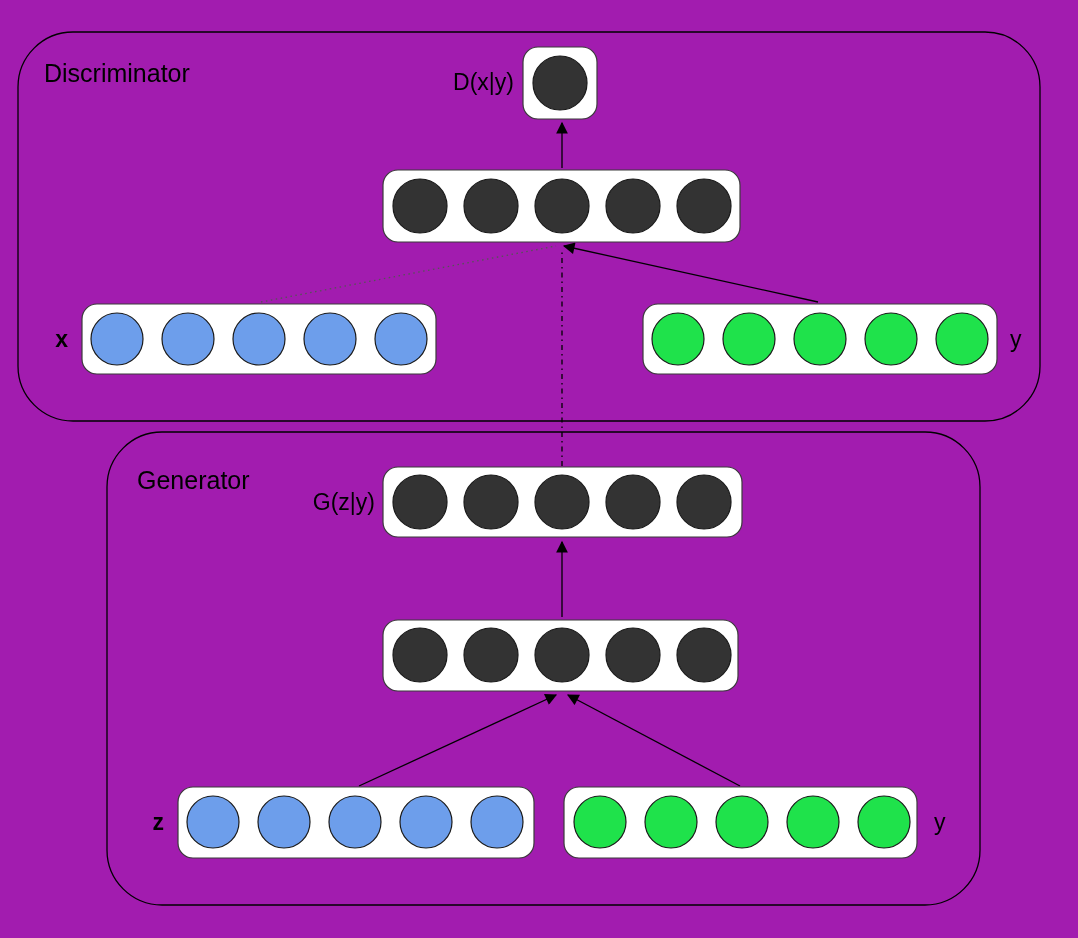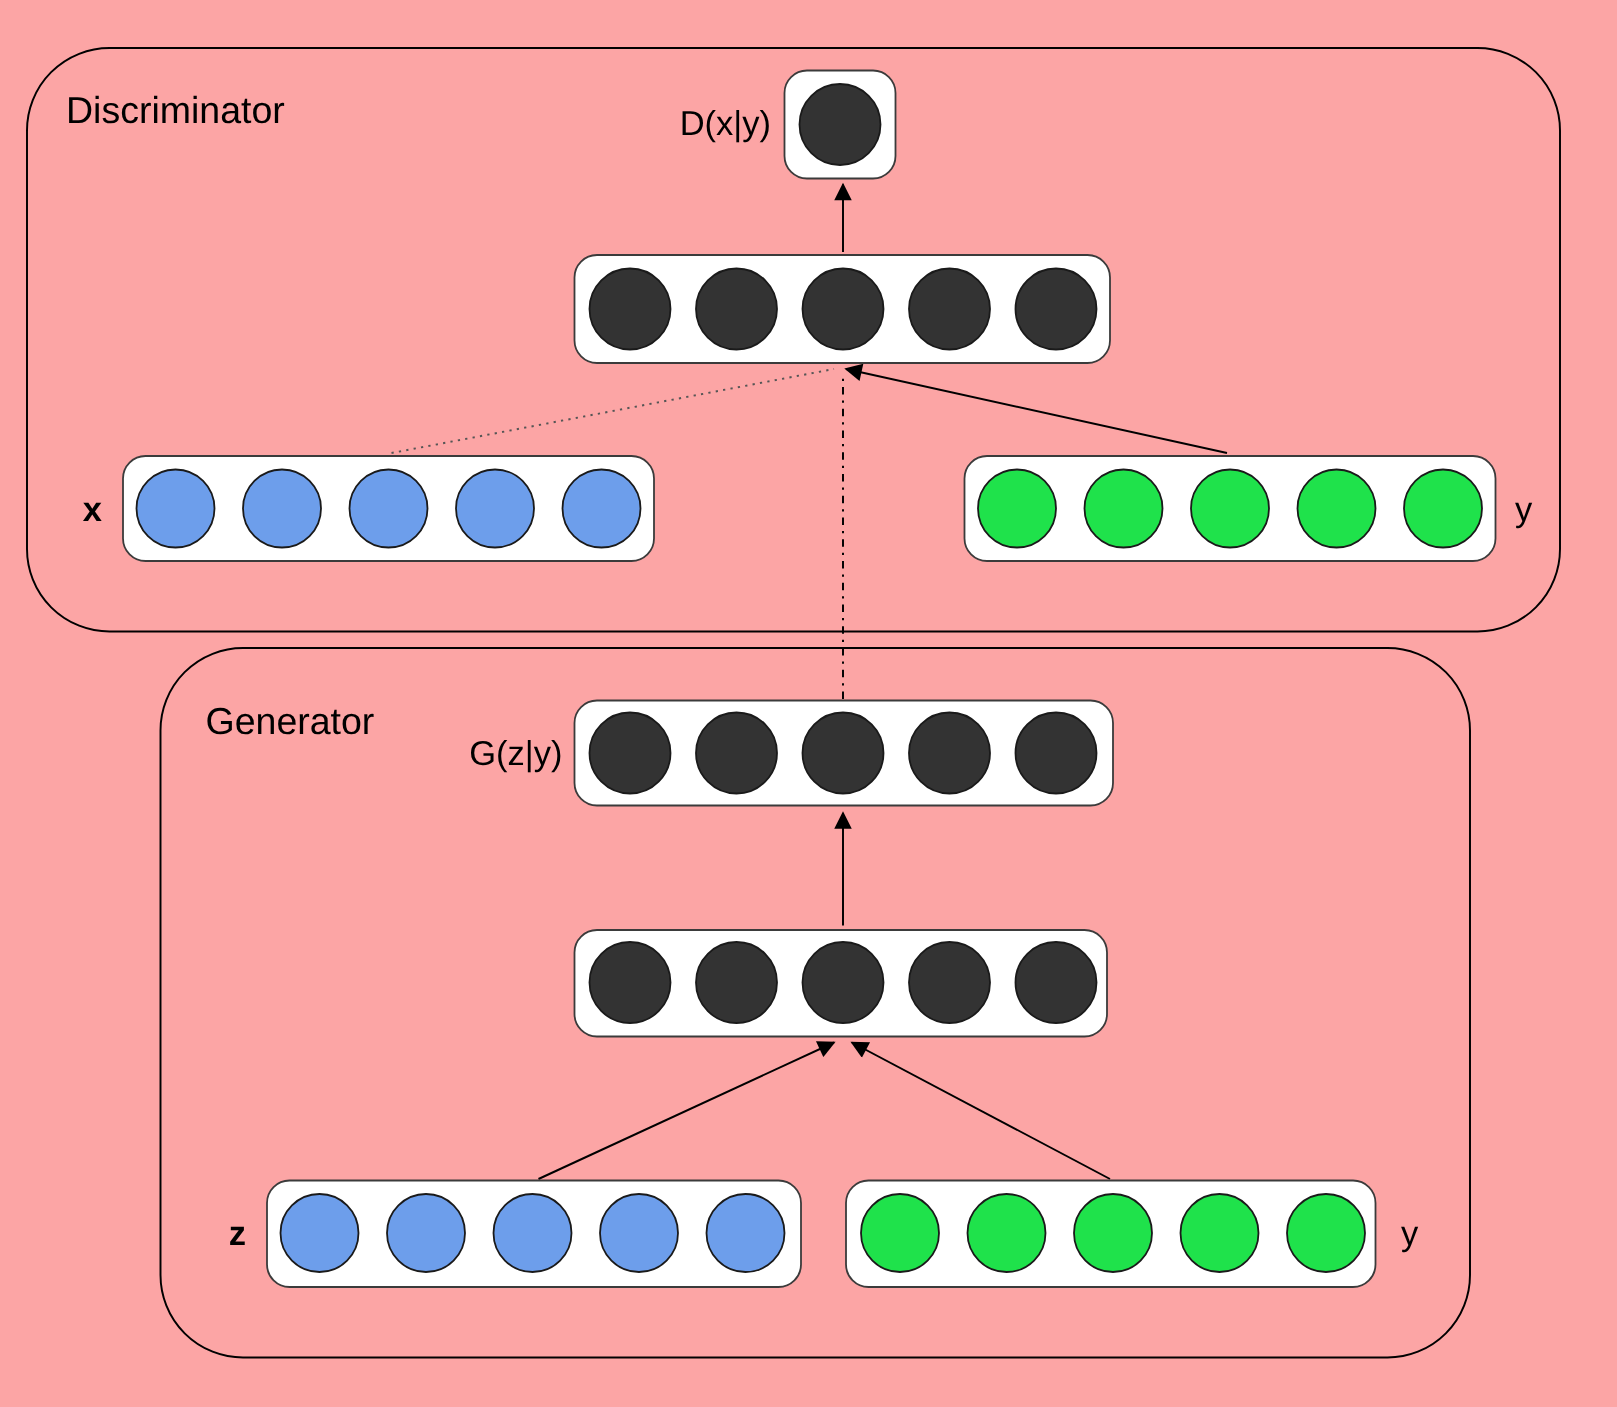--- a/index.html
+++ b/index.html
@@ -4,21 +4,21 @@
 <style>
   html, body {
     margin: 0;
     padding: 0;
     background: #ffffff;
   }
   .stage {
     position: relative;
     width: 1078px;
     height: 938px;
-    background: #fca5a5;
+    background: #a21caf;
     font-family: "Liberation Sans", "DejaVu Sans", sans-serif;
   }
   svg text {
     font-family: "Liberation Sans", "DejaVu Sans", sans-serif;
     fill: #000000;
   }
   .container-label { font-size: 25px; }
   .layer-label     { font-size: 23px; }
   .bold            { font-weight: bold; }
 </style>

